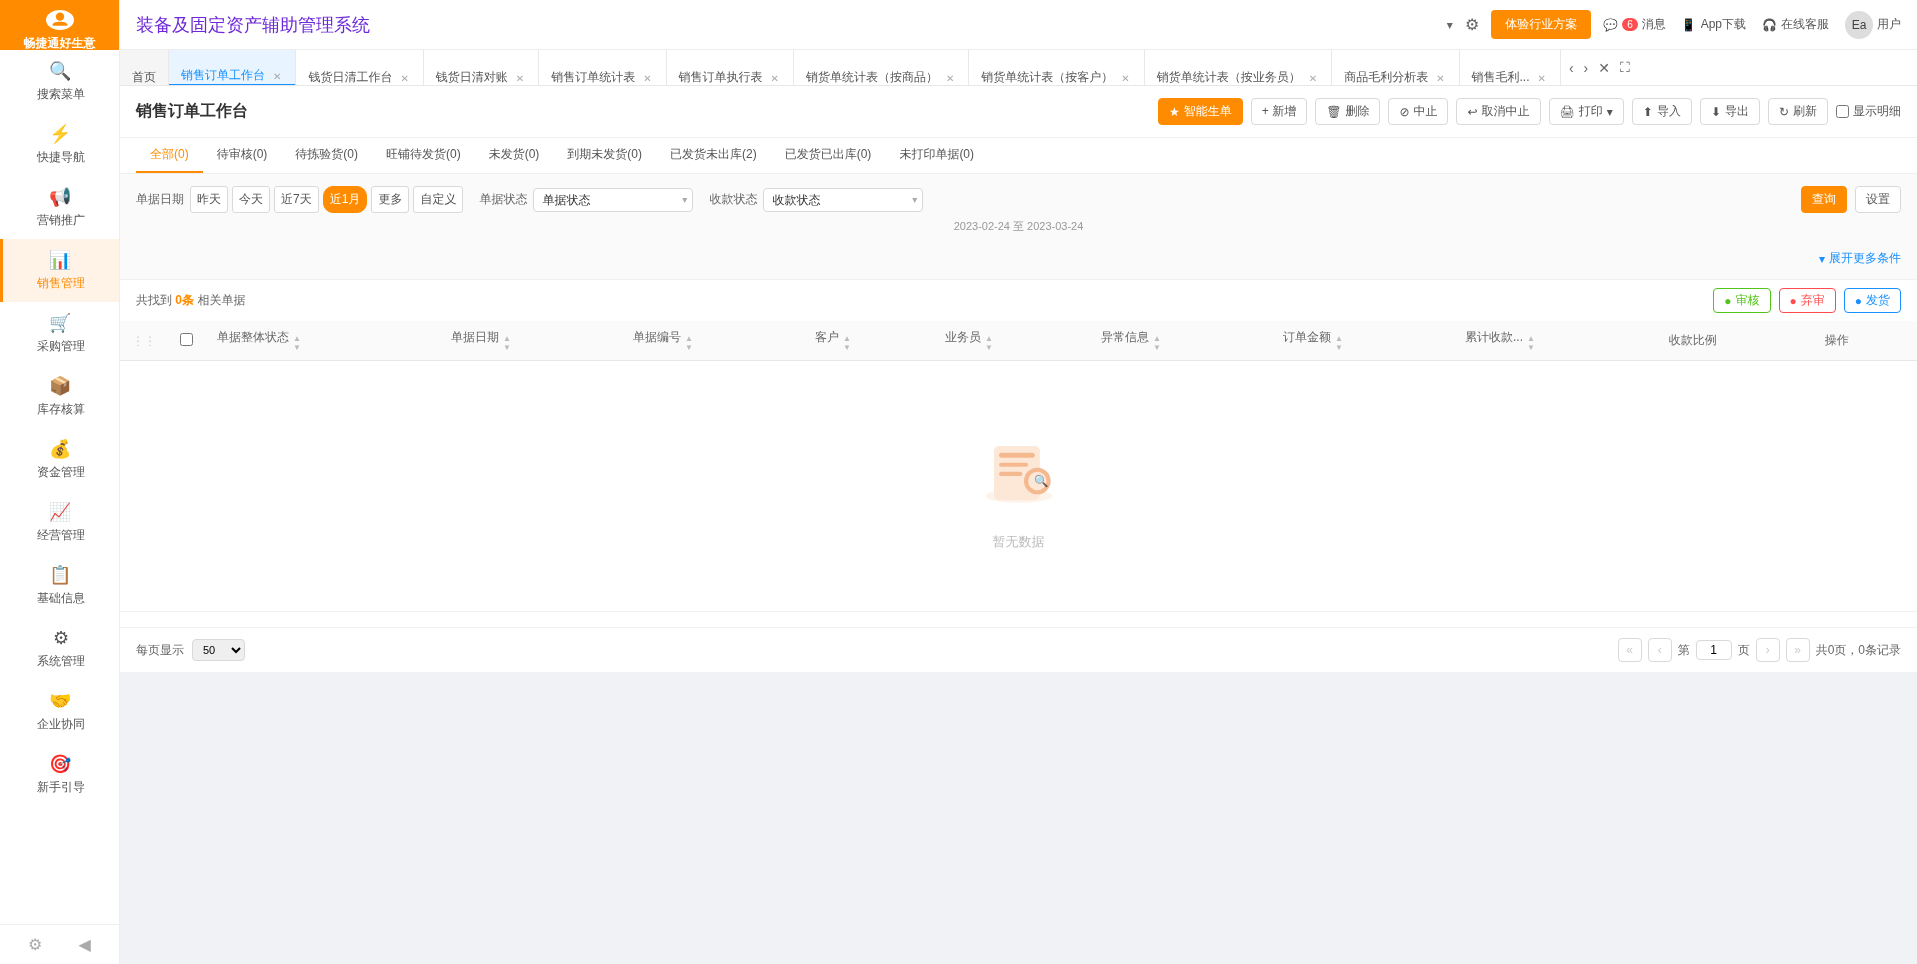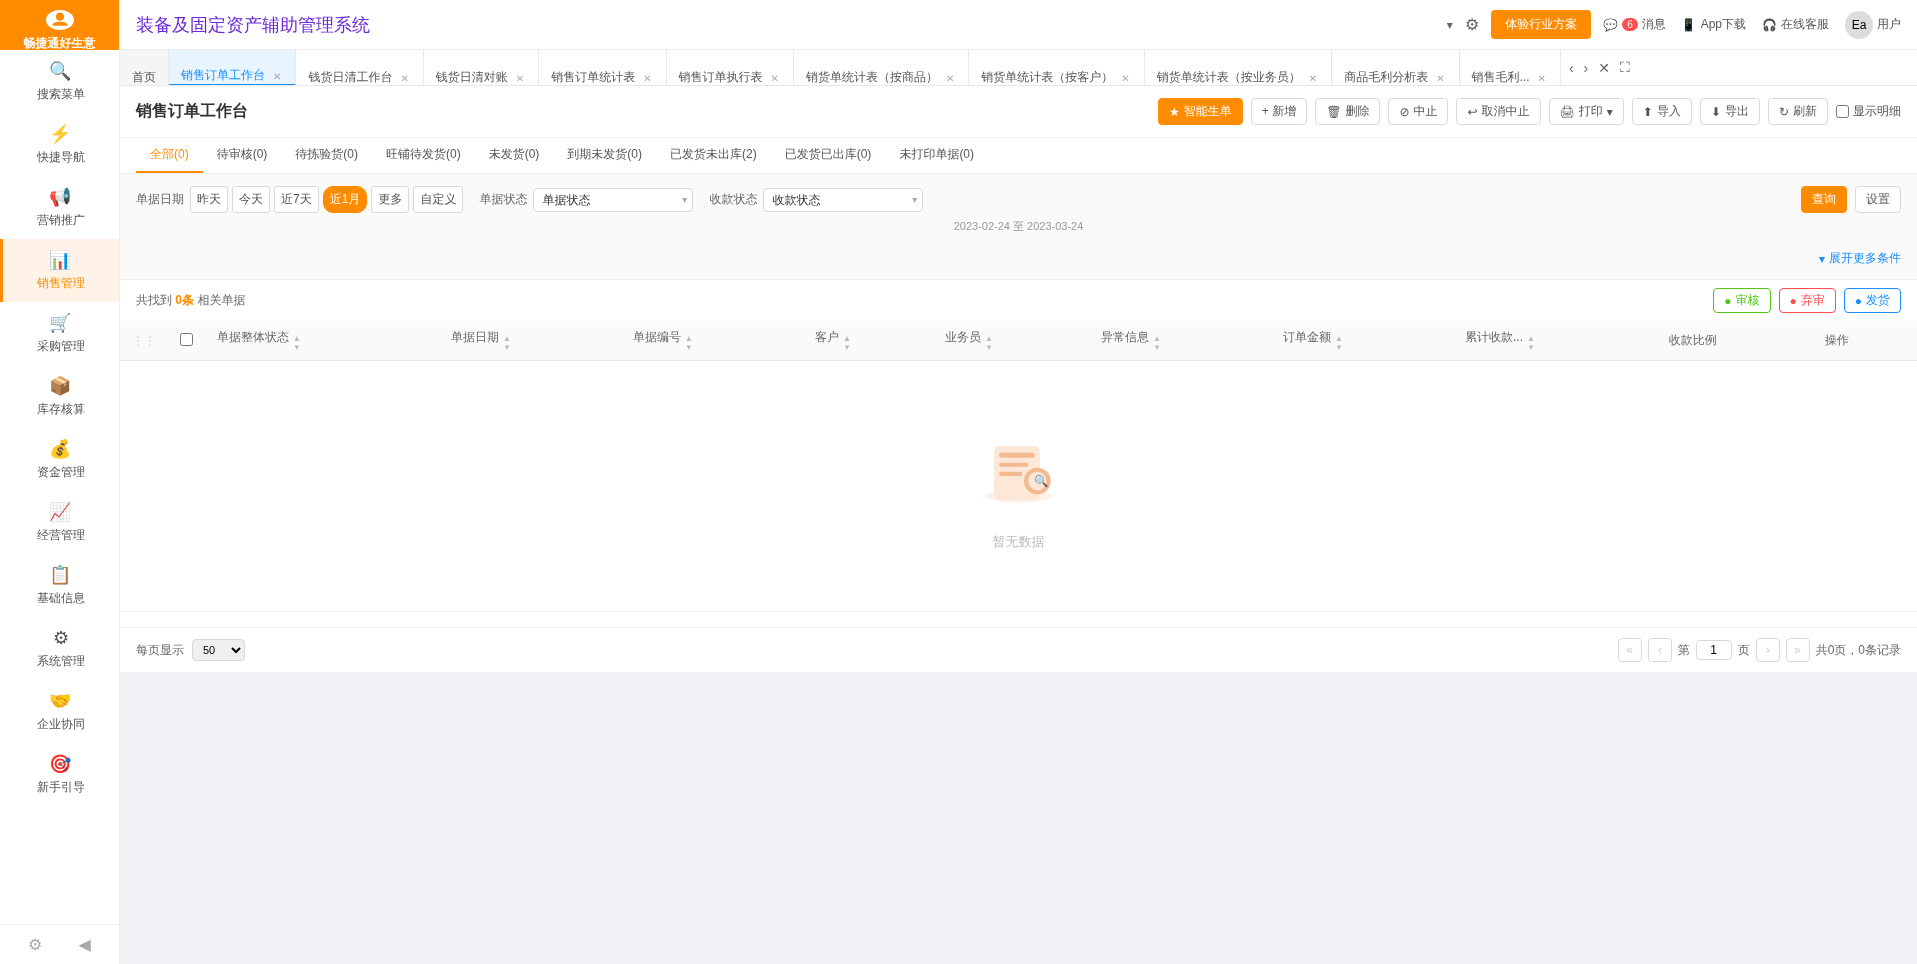--- a/index.html
+++ b/index.html
@@ -24,21 +24,21 @@
 
     
     .topbar { height: 50px; background: #fff; border-bottom: 1px solid #eee; display: flex; align-items: center; padding: 0 16px; gap: 12px; }
     .topbar-title { font-size: 18px; color: #6d28d9; flex: 1; display: flex; align-items: center; gap: 8px; }
     .topbar-dropdown { background: none; border: none; cursor: pointer; color: #666; font-size: 12px; display: flex; align-items: center; gap: 4px; }
     .topbar-settings { background: none; border: none; cursor: pointer; color: #666; font-size: 16px; }
     .topbar-cta { background: #ff8c00; color: #fff; border: none; border-radius: 4px; padding: 6px 14px; font-size: 12px; cursor: pointer; }
     .topbar-right { display: flex; align-items: center; gap: 16px; color: #555; font-size: 12px; }
     .topbar-right-item { display: flex; align-items: center; gap: 4px; cursor: pointer; }
     .badge { background: #ff4d4f; color: #fff; border-radius: 10px; padding: 1px 5px; font-size: 10px; }
-    .avatar { width: 28px; height: 28px; background: #ddd; border-radius: 50%; display: flex; align-items: center; justify-content: center; font-size: 12px; color: #000000; }
+    .avatar { width: 28px; height: 28px; background: #ddd; border-radius: 50%; display: flex; align-items: center; justify-content: center; font-size: 12px; color: #404040; }
 
     
     .tabs-bar { background: #fff; border-bottom: 1px solid #e8e8e8; display: flex; align-items: center; overflow: hidden; height: 36px; }
     .tab { padding: 0 12px; height: 36px; display: flex; align-items: flex-end; gap: 6px; font-size: 12px; color: #555; cursor: pointer; border-right: 1px solid #e8e8e8; white-space: nowrap; flex-shrink: 0; }
     .tab.active { background: #e8f4ff; color: #1890ff; border-bottom: 2px solid #1890ff; }
     .tab.home { background: #f5f5f5; }
     .tab-close { font-size: 10px; color: #aaa; cursor: pointer; padding: 2px; border-radius: 2px; }
     .tabs-nav { display: flex; align-items: center; padding: 0 4px; gap: 2px; flex-shrink: 0; }
     .tabs-nav button { background: none; border: none; cursor: pointer; color: #666; font-size: 14px; padding: 2px 4px; }
 

